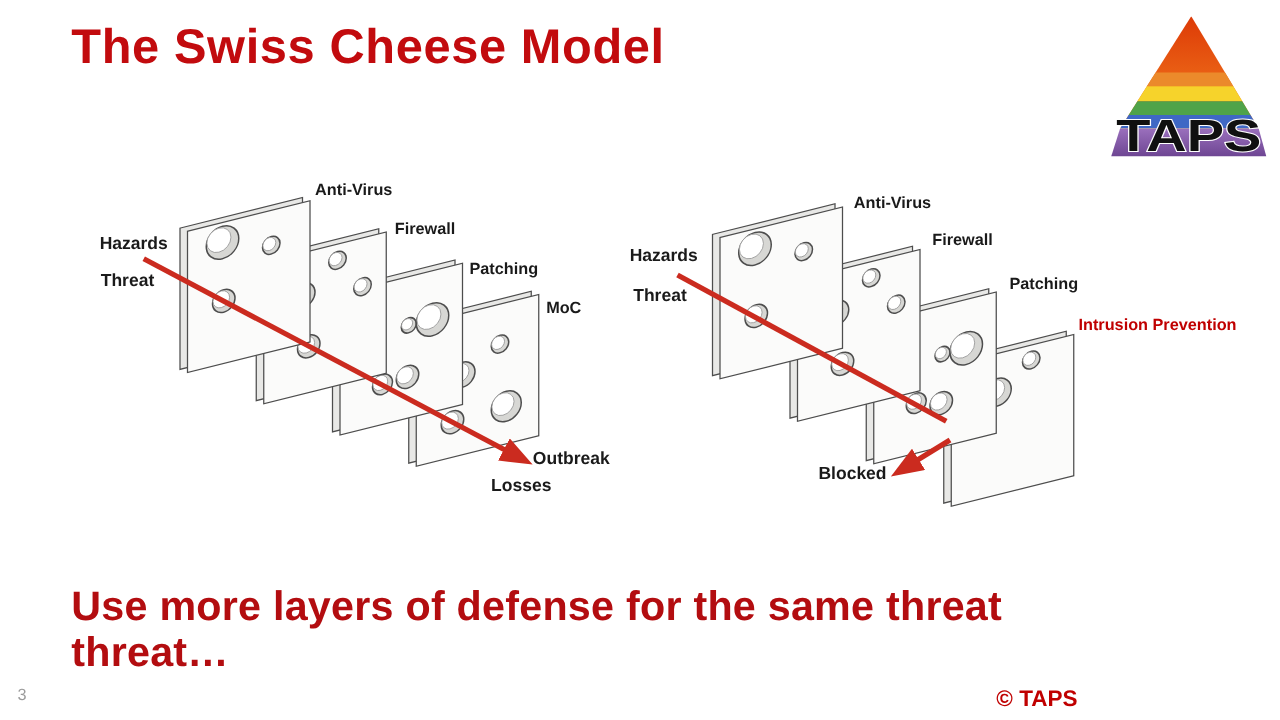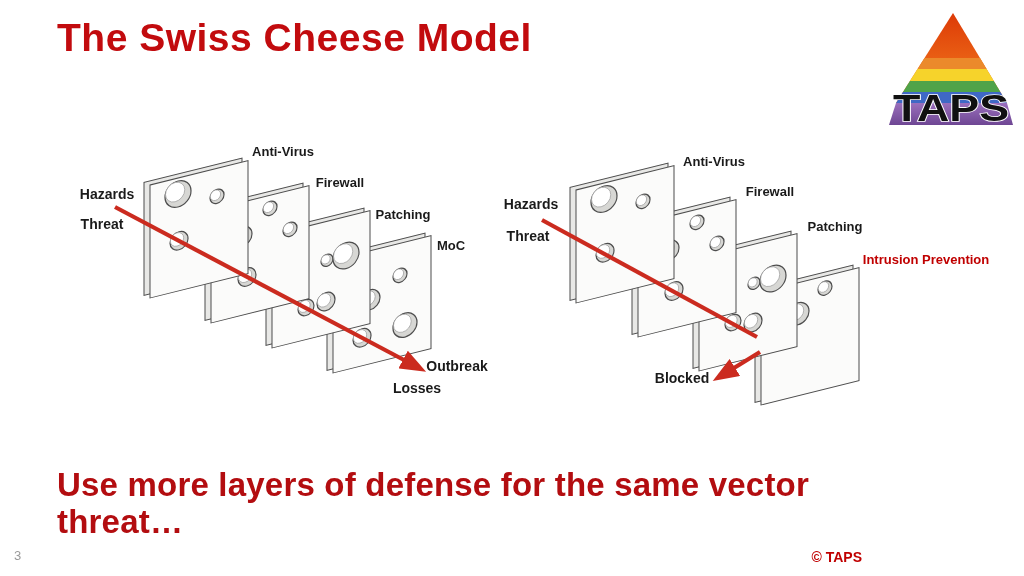--- a/index.html
+++ b/index.html
@@ -2,42 +2,42 @@
 <html><head>
 <meta charset="utf-8">
 <style>
   html,body{margin:0;padding:0;background:#fff;width:1024px;height:576px;overflow:hidden;
             font-family:"Liberation Sans",sans-serif;}
   .abs{position:absolute;}
   #slide{position:relative;width:876px;height:576px;background:#ffffff;}
   #title{left:57px;top:16px;font-size:39px;font-weight:bold;color:#C20B0E;letter-spacing:.5px;}
   #message{left:57px;top:466px;width:910px;font-size:33px;font-weight:bold;color:#B30D10;line-height:37px;letter-spacing:.2px;}
   #page-number{left:14px;top:548px;font-size:13px;color:#9A9A9A;}
-  #copyright{right:14px;top:549px;font-size:14px;font-weight:bold;color:#C00000;}
+  #copyright{right:14px;top:549px;font-size:18px;font-weight:bold;color:#C00000;}
   #canvas{left:0;top:0;}
   .cheese-back{fill:#e8e8e6;stroke:#4d4d4d;stroke-width:1;}
   .cheese-face{fill:#fbfbfa;stroke:#4d4d4d;stroke-width:1;}
   .hole-outer{fill:#d7d7d4;stroke:#4d4d4d;stroke-width:1.2;}
   .hole-inner{fill:#ffffff;stroke:#9c9c9c;stroke-width:.7;}
   .dlabel{font-family:"Liberation Sans",sans-serif;font-size:13px;font-weight:bold;fill:#1a1a1a;text-anchor:middle;}
   .dlabel-lg{font-size:14px;}
   .dlabel-red{fill:#C00000;}
   .arrow{stroke:#CB2B1F;stroke-width:4.2;fill:none;}
   .logo-text{font-family:"Liberation Sans",sans-serif;font-size:36px;font-weight:bold;fill:#101010;
              stroke:#ffffff;stroke-width:1.6;paint-order:stroke;text-anchor:middle;}
 </style>
 </head>
 <body>
 
 <div id="slide">
 
   <div id="title" class="abs">The Swiss Cheese Model</div>
 
   <div id="message" class="abs">
-    <div>Use more layers of defense for the same vector</div>
+    <div>Use more layers of defense for the same threat</div>
     <div>threat…</div>
   </div>
 
   <div id="page-number" class="abs">3</div>
   <div id="copyright" class="abs">© TAPS</div>
 
   <svg id="canvas" class="abs" width="1024" height="576" viewBox="0 0 1024 576">
     <defs>
       <marker id="ah" markerUnits="userSpaceOnUse" markerWidth="26" markerHeight="20" refX="1" refY="10" orient="auto">
         <path d="M0,0 L26,10 L0,20 Z" fill="#CB2B1F"></path>

